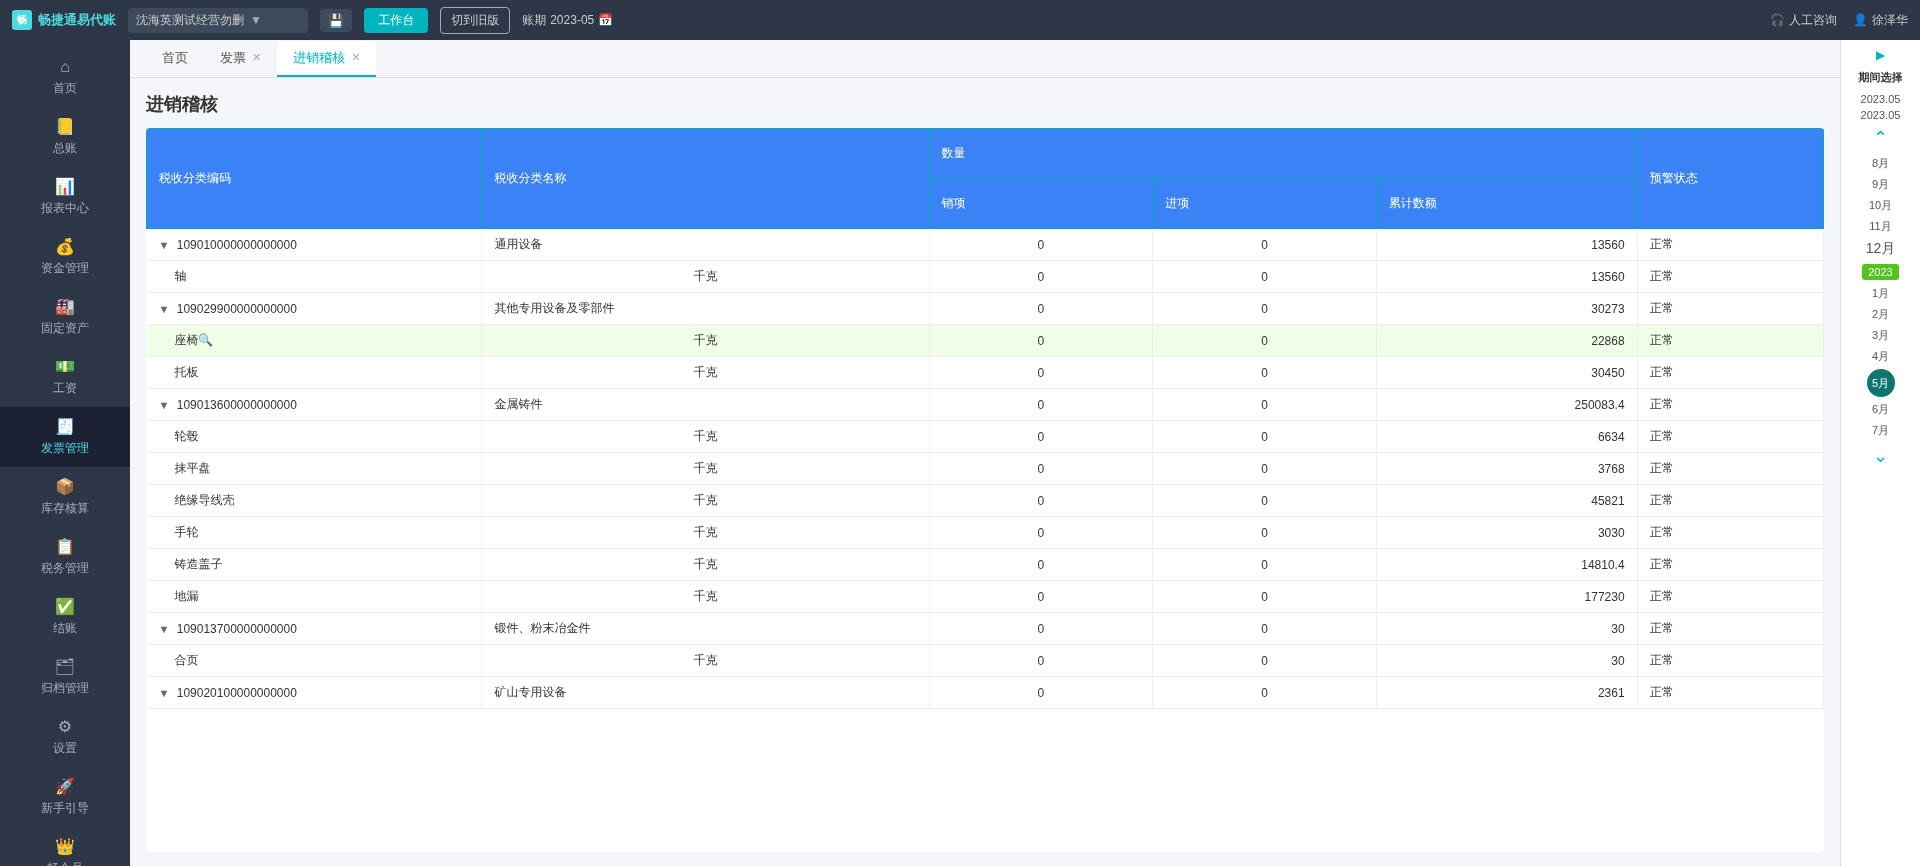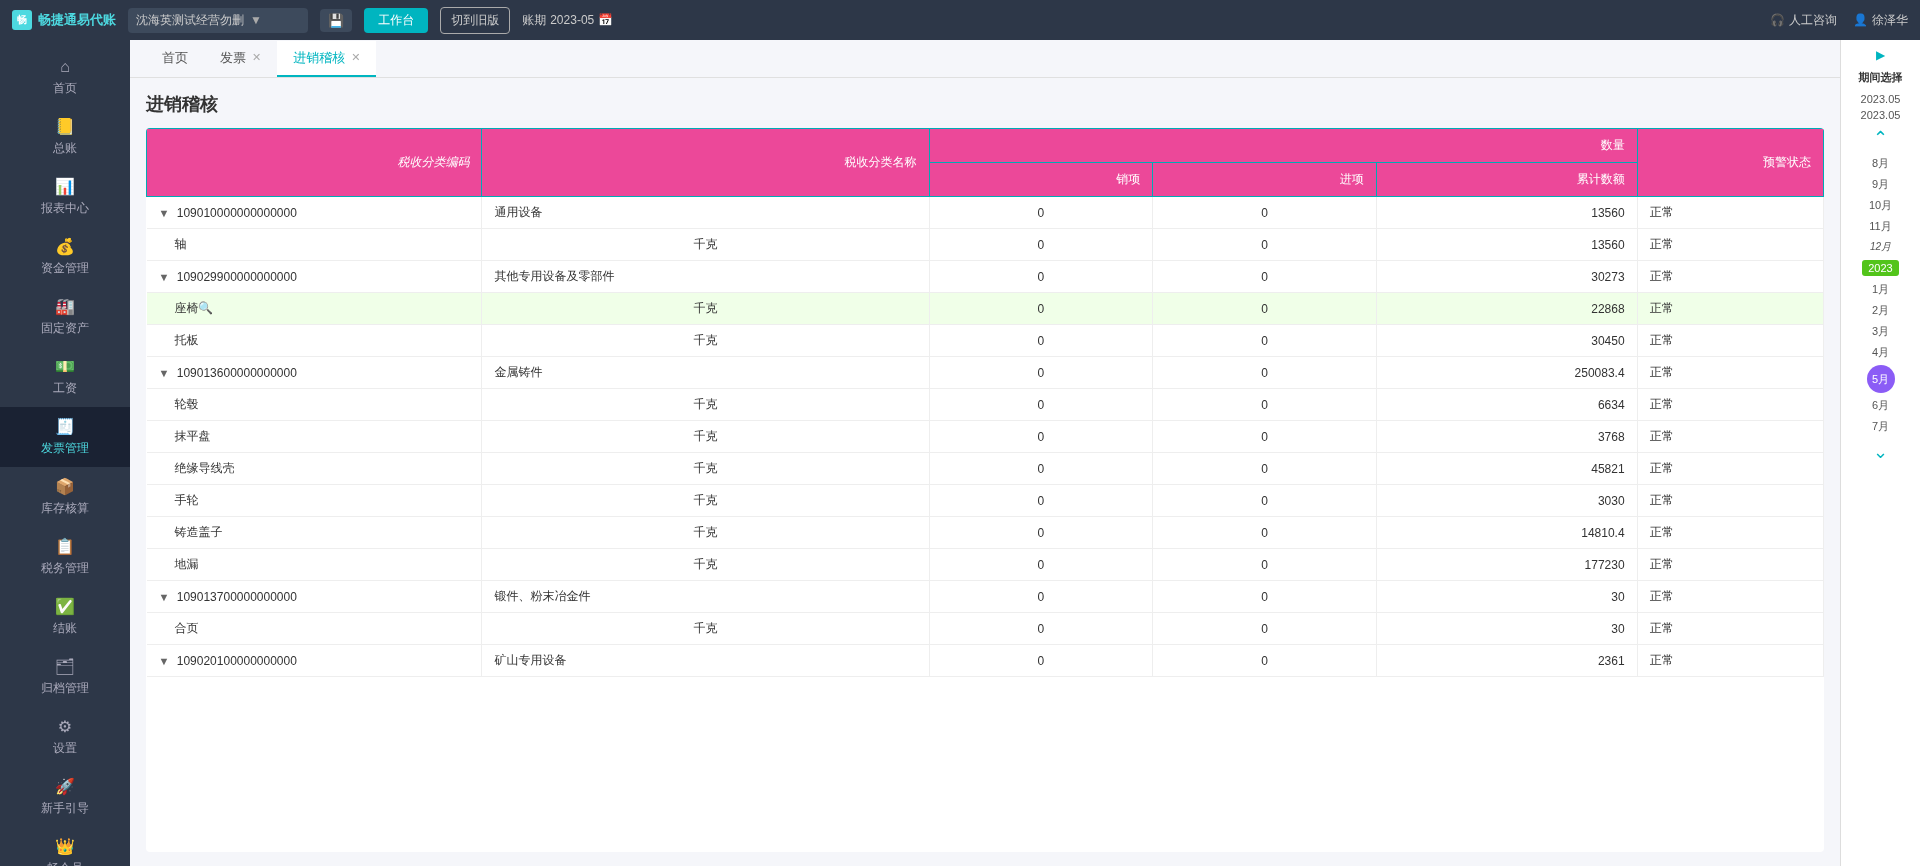--- a/index.html
+++ b/index.html
@@ -54,21 +54,21 @@
 
     .btn-green { background: #52c41a; color: white; border: none; border-radius: 4px; padding: 6px 14px; font-size: 12px; cursor: pointer; }
     .btn-outline { background: white; color: #333; border: 1px solid #d9d9d9; border-radius: 4px; padding: 5px 12px; font-size: 12px; cursor: pointer; display: flex; align-items: center; gap: 4px; }
     .btn-refresh { background: white; color: #333; border: 1px solid #d9d9d9; border-radius: 4px; padding: 5px 12px; font-size: 12px; cursor: pointer; display: flex; align-items: center; gap: 4px; }
 
     
     .table-wrap { flex: 1; overflow: auto; background: white; border-radius: 4px; }
 
     
     .data-table { width: 100%; border-collapse: collapse; font-size: 12px; }
-    .data-table thead tr th { background: #ec4899; color: white; padding: 8px 12px; text-align: right; border: 1px solid #00aab5; font-weight: normal; }
+    .data-table thead tr th { background: #3b82f6; color: white; padding: 16px 12px; text-align: left; border: 1px solid #00aab5; font-weight: normal; }
     .data-table thead tr:first-child th { border-bottom: 1px solid #00aab5; }
     .data-table tbody tr td { padding: 7px 12px; border-bottom: 1px solid #eee; border-right: 1px solid #eee; color: #333; }
     .data-table tbody tr.highlighted { background: #f0ffe8; }
     .data-table tbody tr.group-row td { font-weight: normal; color: #333; }
     .data-table tbody tr.child-row td:first-child { padding-left: 28px; }
     .td-center { text-align: center; }
     .td-right { text-align: right; }
 
     
     .right-panel { width: 80px; background: white; border-left: 1px solid #ddd; display: flex; flex-direction: column; align-items: center; padding-top: 8px; flex-shrink: 0; }
@@ -190,21 +190,21 @@
     <div class="content">
 
       <div class="page-title-bar">
         <div class="page-title">进销稽核</div>
       </div>
 
       <div class="table-wrap">
         <table class="data-table">
           <thead>
             <tr>
-              <th rowspan="2" style="min-width:180px;font-style:italic;">税收分类编码</th>
+              <th rowspan="2" style="min-width:180px;">税收分类编码</th>
               <th rowspan="2" style="min-width:240px;">税收分类名称</th>
               <th colspan="3" class="col-group-header">数量</th>
               <th rowspan="2" style="min-width:100px;">预警状态</th>
             </tr>
             <tr>
               <th style="min-width:120px;">销项</th>
               <th style="min-width:120px;">进项</th>
               <th style="min-width:140px;">累计数额</th>
             </tr>
           </thead>
@@ -375,24 +375,24 @@
       <span style="font-size:12px;color:#00b5c0;">▶</span>
     </div>
     <div style="font-size:11px;color:#333;font-weight:bold;text-align:center;margin-bottom:6px;">期间选择</div>
     <div style="font-size:11px;color:#555;text-align:center;padding:2px 4px;cursor:pointer;">2023.05</div>
     <div style="font-size:11px;color:#555;text-align:center;padding:2px 4px;cursor:pointer;">2023.05</div>
     <div class="scroll-btn">⌃</div>
     <div style="font-size:11px;color:#555;text-align:center;padding:3px 4px;cursor:pointer;">8月</div>
     <div style="font-size:11px;color:#555;text-align:center;padding:3px 4px;cursor:pointer;">9月</div>
     <div style="font-size:11px;color:#555;text-align:center;padding:3px 4px;cursor:pointer;">10月</div>
     <div style="font-size:11px;color:#555;text-align:right;padding:3px 4px;cursor:pointer;">11月</div>
-    <div style="font-size:10px;color:#555;text-align:center;padding:3px 4px;cursor:pointer;font-style:italic;">12月</div>
+    <div style="font-size:14px;color:#555;text-align:center;padding:3px 4px;cursor:pointer;">12月</div>
     <div style="font-size:11px;color:white;background:#52c41a;border-radius:3px;padding:2px 6px;margin:3px auto;cursor:pointer;text-align:center;">2023</div>
     <div style="font-size:11px;color:#555;text-align:center;padding:3px 4px;cursor:pointer;">1月</div>
     <div style="font-size:11px;color:#555;text-align:center;padding:3px 4px;cursor:pointer;">2月</div>
     <div style="font-size:11px;color:#555;text-align:center;padding:3px 4px;cursor:pointer;">3月</div>
     <div style="font-size:11px;color:#555;text-align:center;padding:3px 4px;cursor:pointer;">4月</div>
-    <div style="background:#8b5cf6;color:white;border-radius:50%;width:28px;height:28px;display:flex;align-items:center;justify-content:center;font-size:11px;cursor:pointer;margin:2px auto;">5月</div>
+    <div style="background:#0f766e;color:white;border-radius:50%;width:28px;height:28px;display:flex;align-items:center;justify-content:center;font-size:11px;cursor:pointer;margin:2px auto;">5月</div>
     <div style="font-size:11px;color:#555;padding:3px 4px;cursor:pointer;">6月</div>
     <div style="font-size:11px;color:#555;text-align:center;padding:3px 4px;cursor:pointer;">7月</div>
     <div class="scroll-btn">⌄</div>
   </div>
 </div>
 
 </body></html>

